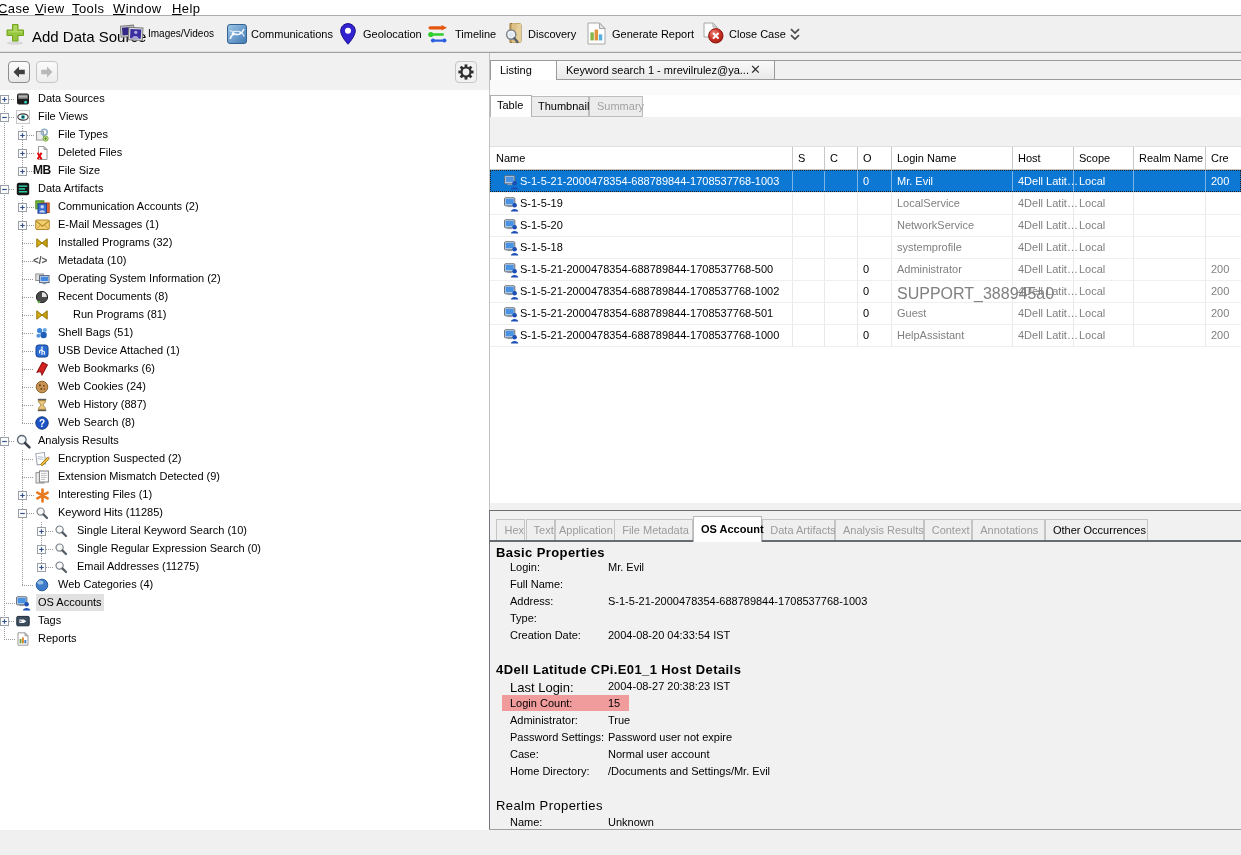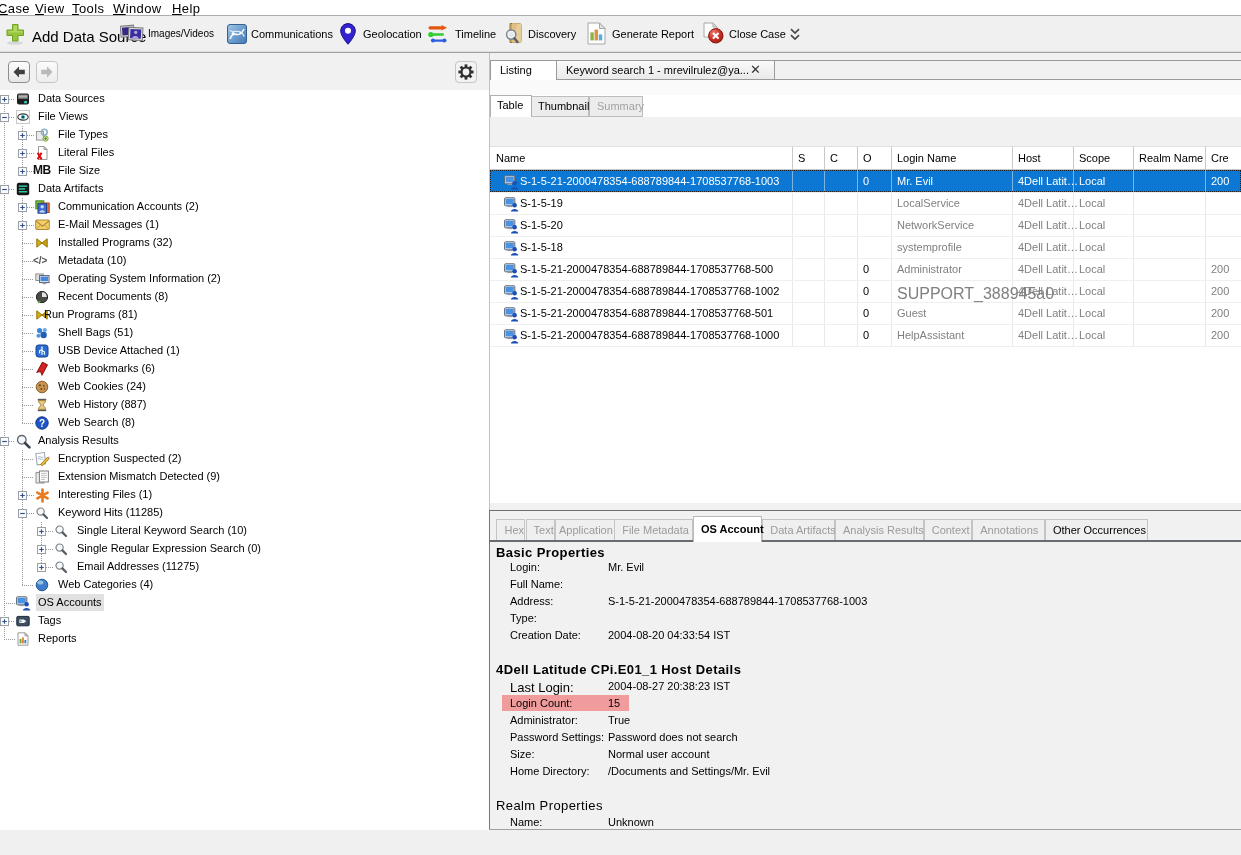--- a/index.html
+++ b/index.html
@@ -165,21 +165,21 @@
 <div class="ab" style="left:27px;top:153px;width:7px;height:1px;background-image:repeating-linear-gradient(to right,#999 0,#999 1px,transparent 1px,transparent 2px)"></div>
 <div class="ab" style="left:18px;top:149px;line-height:0"><svg width="9" height="9" viewBox="0 0 9 9">
       <rect x="0.5" y="0.5" width="8" height="8" fill="#fcfcfc" stroke="#9aa0a8"></rect>
       <path d="M4.5 2.2 V6.8 M2.2 4.5 H6.8" stroke="#33518e" stroke-width="1.2"></path>
     </svg></div>
 <div class="ab" style="left:35px;top:146px;line-height:0"><svg width="14" height="14" viewBox="0 0 14 14">
       <path d="M3.5 0.5 h5.5 l3 3 V13.5 H3.5 z" fill="#fff" stroke="#9a9a9a"></path>
       <path d="M9 0.5 l3 3 h-3 z" fill="#e3e3e3" stroke="#9a9a9a"></path>
       <path d="M2.6 6.8 L6.6 13.2 M6.6 6.8 L2.6 13.2" stroke="#e01010" stroke-width="2.1"></path>
     </svg></div>
-<span class="ab tl" style="left:58px;top:146px">Literal Files</span>
+<span class="ab tl" style="left:58px;top:146px">Deleted Files</span>
 <div class="ab" style="left:27px;top:171px;width:7px;height:1px;background-image:repeating-linear-gradient(to right,#999 0,#999 1px,transparent 1px,transparent 2px)"></div>
 <div class="ab" style="left:18px;top:167px;line-height:0"><svg width="9" height="9" viewBox="0 0 9 9">
       <rect x="0.5" y="0.5" width="8" height="8" fill="#fcfcfc" stroke="#9aa0a8"></rect>
       <path d="M4.5 2.2 V6.8 M2.2 4.5 H6.8" stroke="#33518e" stroke-width="1.2"></path>
     </svg></div>
 <div class="ab" style="left:33px;top:163px;line-height:15px"><span style="font-weight:bold;font-size:12px;color:#111;letter-spacing:-0.5px">MB</span></div>
 <span class="ab tl" style="left:58px;top:164px">File Size</span>
 <div class="ab" style="left:9px;top:189px;width:6px;height:1px;background-image:repeating-linear-gradient(to right,#999 0,#999 1px,transparent 1px,transparent 2px)"></div>
 <div class="ab" style="left:0px;top:185px;line-height:0"><svg width="9" height="9" viewBox="0 0 9 9">
       <rect x="0.5" y="0.5" width="8" height="8" fill="#fcfcfc" stroke="#9aa0a8"></rect>
@@ -238,21 +238,21 @@
       <circle cx="7" cy="7" r="5.6" fill="#4a4a4a" stroke="#222"></circle>
       <path d="M7 7 L7 2.2 A4.8 4.8 0 0 1 11.8 7 Z" fill="#e4e4e4"></path>
       <path d="M2 10.5 l4 0.8 -2.6 2.2 z" fill="#57a33a"></path>
     </svg></div>
 <span class="ab tl" style="left:58px;top:290px">Recent Documents (8)</span>
 <div class="ab" style="left:22px;top:315px;width:12px;height:1px;background-image:repeating-linear-gradient(to right,#999 0,#999 1px,transparent 1px,transparent 2px)"></div>
 <div class="ab" style="left:35px;top:308px;line-height:0"><svg width="14" height="14" viewBox="0 0 14 14">
       <path d="M1.8 2.8 L7 7 L1.8 11.2 Z" fill="#d8ae10" stroke="#927307"></path>
       <path d="M12.2 2.8 L7 7 L12.2 11.2 Z" fill="#c9a009" stroke="#927307"></path>
     </svg></div>
-<span class="ab tl" style="left:44px;top:308px">Run Programs (81)</span>
+<span class="ab tl" style="left:73px;top:308px">Run Programs (81)</span>
 <div class="ab" style="left:22px;top:333px;width:12px;height:1px;background-image:repeating-linear-gradient(to right,#999 0,#999 1px,transparent 1px,transparent 2px)"></div>
 <div class="ab" style="left:35px;top:326px;line-height:0"><svg width="14" height="14" viewBox="0 0 14 14">
       <circle cx="4.6" cy="4.6" r="2.6" fill="#3c85d8"></circle>
       <circle cx="9.8" cy="4" r="2.1" fill="#6aa7e4"></circle>
       <circle cx="8.6" cy="9" r="3.2" fill="#1f5fb8"></circle>
       <circle cx="3.4" cy="9.8" r="2" fill="#5494dc"></circle>
     </svg></div>
 <span class="ab tl" style="left:58px;top:326px">Shell Bags (51)</span>
 <div class="ab" style="left:22px;top:351px;width:12px;height:1px;background-image:repeating-linear-gradient(to right,#999 0,#999 1px,transparent 1px,transparent 2px)"></div>
 <div class="ab" style="left:35px;top:344px;line-height:0"><svg width="14" height="14" viewBox="0 0 14 14">
@@ -601,21 +601,21 @@
 <span class="ab" style="left:608px;top:629px;font-size:11px;color:#000;white-space:nowrap">2004-08-20 04:33:54 IST</span>
 <span class="ab" style="left:496px;top:662px;font-size:13px;font-weight:bold;letter-spacing:0.4px;white-space:nowrap">4Dell Latitude CPi.E01_1 Host Details</span>
 <span class="ab" style="left:510px;top:680px;font-size:13px;color:#000;white-space:nowrap">Last Login:</span>
 <span class="ab" style="left:608px;top:680px;font-size:11px;color:#000;white-space:nowrap">2004-08-27 20:38:23 IST</span>
 <div class="ab" style="left:502px;top:695px;width:127px;height:16px;background:#f09c9c"></div>
 <span class="ab" style="left:510px;top:697px;font-size:11px;color:#000;white-space:nowrap">Login Count:</span>
 <span class="ab" style="left:608px;top:697px;font-size:11px;color:#000;white-space:nowrap">15</span>
 <span class="ab" style="left:510px;top:714px;font-size:11px;color:#000;white-space:nowrap">Administrator:</span>
 <span class="ab" style="left:608px;top:714px;font-size:11px;color:#000;white-space:nowrap">True</span>
 <span class="ab" style="left:510px;top:731px;font-size:11px;color:#000;white-space:nowrap">Password Settings:</span>
-<span class="ab" style="left:608px;top:731px;font-size:11px;color:#000;white-space:nowrap">Password does not search</span>
-<span class="ab" style="left:510px;top:748px;font-size:11px;color:#000;white-space:nowrap">Size:</span>
+<span class="ab" style="left:608px;top:731px;font-size:11px;color:#000;white-space:nowrap">Password user not expire</span>
+<span class="ab" style="left:510px;top:748px;font-size:11px;color:#000;white-space:nowrap">Case:</span>
 <span class="ab" style="left:608px;top:748px;font-size:11px;color:#000;white-space:nowrap">Normal user account</span>
 <span class="ab" style="left:510px;top:765px;font-size:11px;color:#000;white-space:nowrap">Home Directory:</span>
 <span class="ab" style="left:608px;top:765px;font-size:11px;color:#000;white-space:nowrap">/Documents and Settings/Mr. Evil</span>
 <span class="ab" style="left:496px;top:798px;font-size:13px;font-weight:normal;letter-spacing:0.4px;white-space:nowrap">Realm Properties</span>
 <span class="ab" style="left:510px;top:816px;font-size:11px;color:#000;white-space:nowrap">Name:</span>
 <span class="ab" style="left:608px;top:816px;font-size:11px;color:#000;white-space:nowrap">Unknown</span>
 <div class="ab" style="left:489px;top:829px;width:752px;height:1px;background:#a0a0a0"></div>
 <div class="ab" style="left:0;top:830px;width:1241px;height:25px;background:#f0f0f0"></div>
 </body></html>

